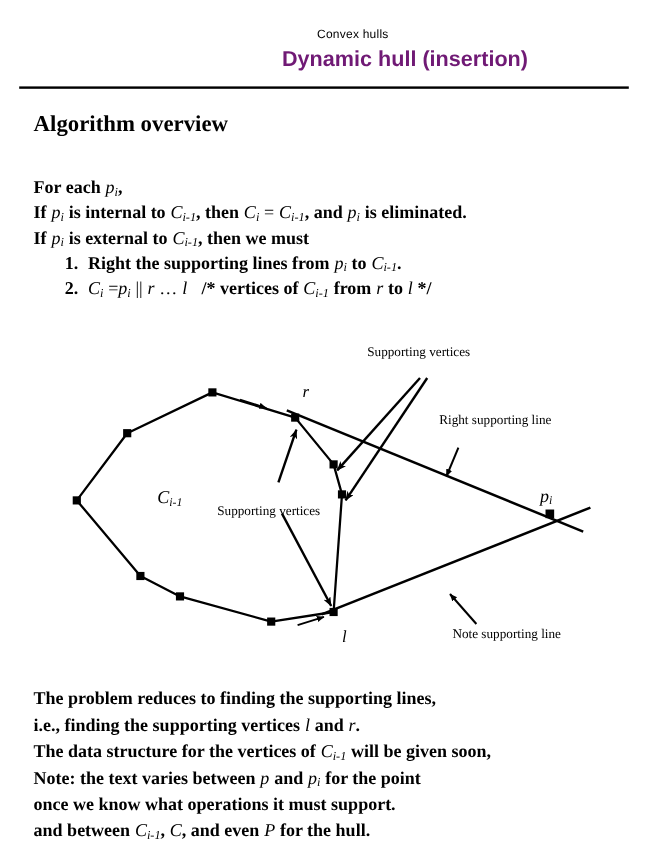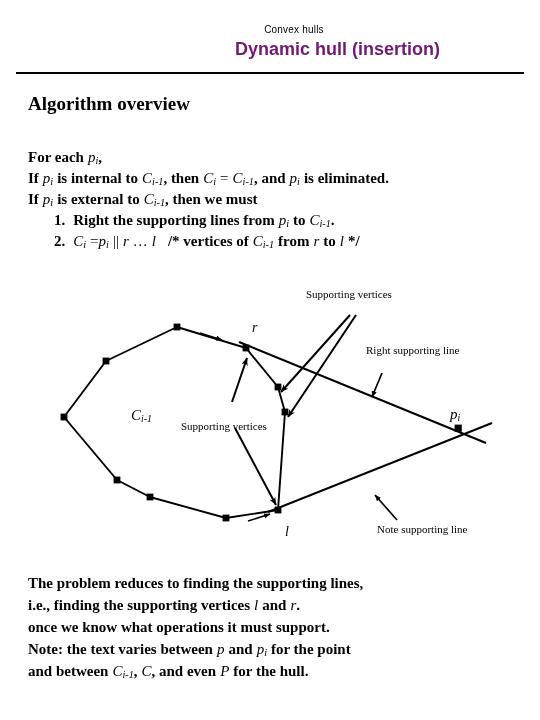--- a/index.html
+++ b/index.html
@@ -212,21 +212,22 @@
     <span class="fig-math" style="left:285px; top:244px;">l</span>
 
     <span class="fig-math" style="left:450px; top:127px; font-size:15px;"><span>p</span><sub>i</sub></span>
   </div>
 
   <div class="concl">
     <span class="ln">The problem reduces to finding the supporting lines,</span>
 
     <span class="ln"><span>i.e., finding the supporting vertices</span><span class="sp"></span><span class="mi">l</span><span class="sp"></span><span>and</span><span class="sp"></span><span class="mi">r</span><span>.</span></span>
 
+    <span class="ln"><span>The data structure for the vertices of</span><span class="sp"></span><span class="mi">C<sub>i-1</sub></span><span class="sp"></span><span>will be given soon,</span></span>
+
+    <span class="ln"><span>Note:  the text varies between</span><span class="sp"></span><span class="mi">p</span><span class="sp"></span><span>and</span><span class="sp"></span><span class="mi"><span>p</span><sub>i</sub></span><span class="sp"></span><span>for the point</span></span>
 
     <span class="ln">once we know what operations it must support.</span>
-
-    <span class="ln"><span>Note:  the text varies between</span><span class="sp"></span><span class="mi">p</span><span class="sp"></span><span>and</span><span class="sp"></span><span class="mi"><span>p</span><sub>i</sub></span><span class="sp"></span><span>for the point</span></span>
 
     <span class="ln"><span>and between</span><span class="sp"></span><span class="mi"><span>C</span><sub>i-1</sub></span><span>,</span><span class="sp"></span><span class="mi">C</span><span>, and even</span><span class="sp"></span><span class="mi">P</span><span class="sp"></span><span>for the hull.</span></span>
   </div>
 
 </div>
 
 </body></html>

